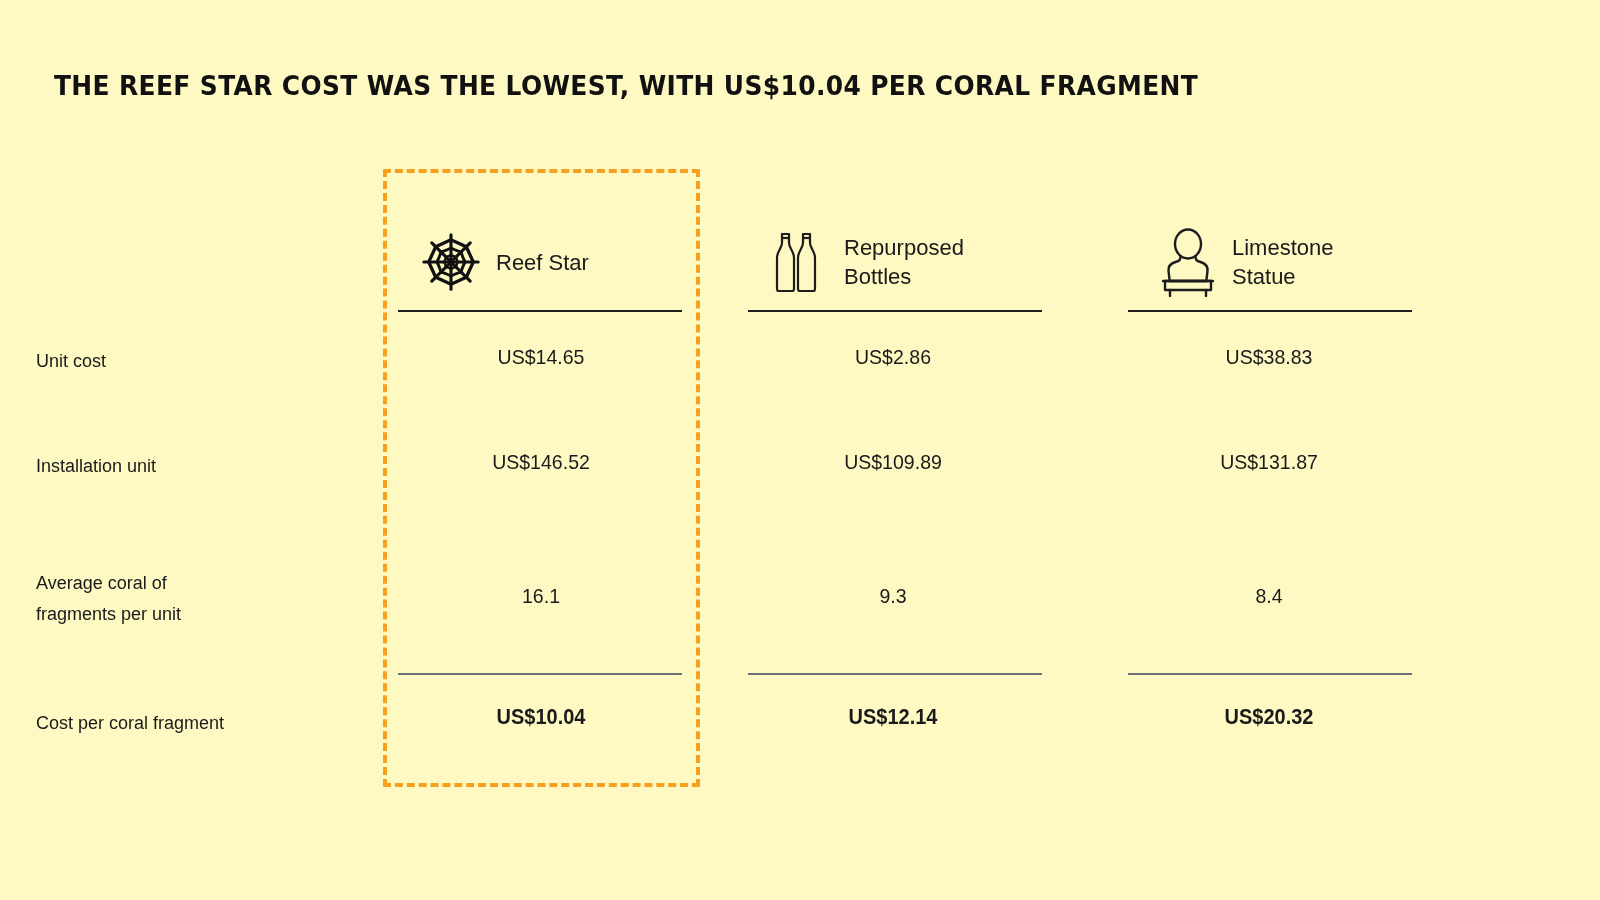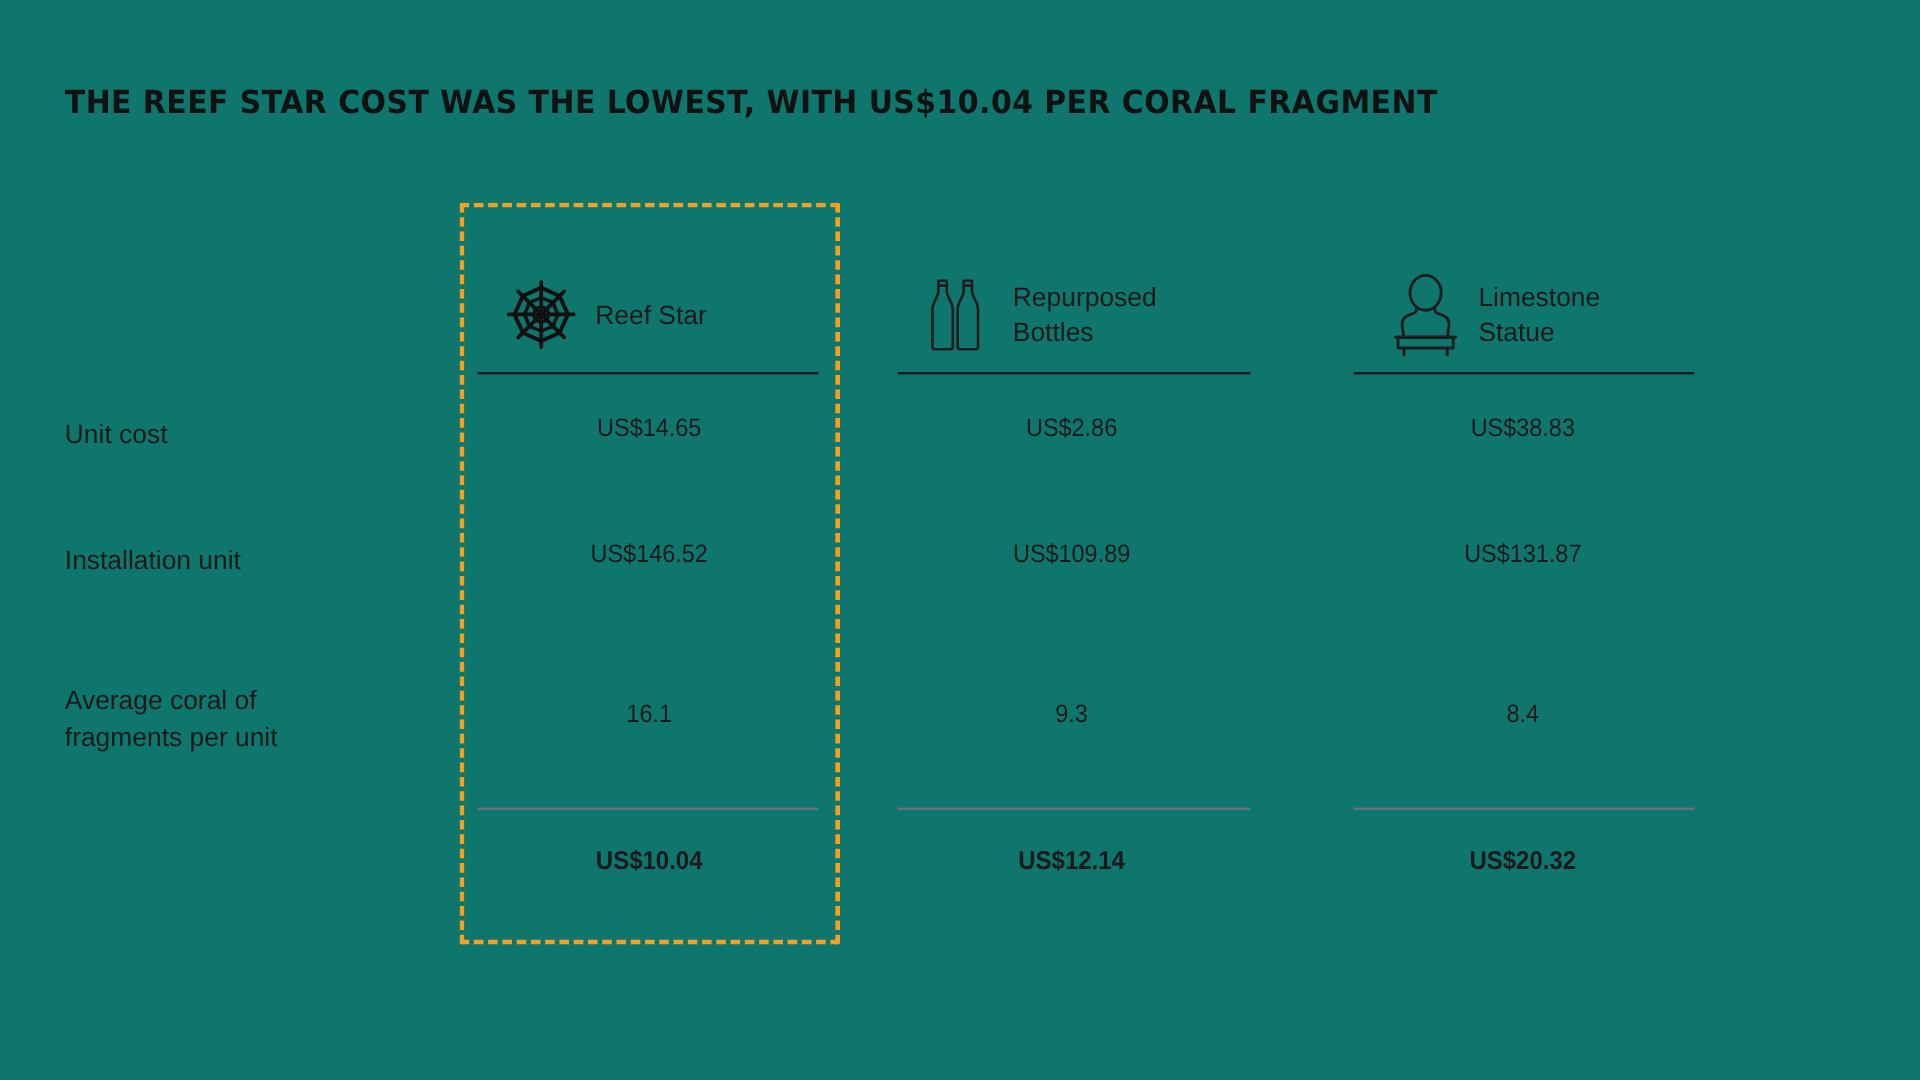--- a/index.html
+++ b/index.html
@@ -9,21 +9,21 @@
     height: 900px;
     background: #f7f8fa;
     font-family: "Liberation Sans", sans-serif;
     overflow: hidden;
   }
 
   #page {
     position: relative;
     width: 1600px;
     height: 900px;
-    background: #0f766e;
+    background: #fef9c3;
   }
 
   
   #chart-title {
     position: absolute;
     left: 54px;
     top: 70px;
     font-family: "DejaVu Sans", sans-serif;
     font-size: 26.5px;
     font-weight: 700;
@@ -51,23 +51,23 @@
   #comparison-table {
     position: absolute;
     left: 0;
     top: 0;
     width: 1476px;
     height: 900px;
   }
 
   .row-label {
     position: absolute;
-    left: 54px;
+    left: 36px;
     width: 330px;
-    font-size: 22px;
+    font-size: 18px;
     font-weight: 400;
     color: #1a1a1a;
     line-height: 31px;
   }
 
   .col-header {
     position: absolute;
     display: flex;
     align-items: center;
     gap: 14px;
@@ -200,20 +200,21 @@
     </div>
 
     <div class="hdr-rule rule-c0"></div>
     <div class="hdr-rule rule-c1"></div>
     <div class="hdr-rule rule-c2"></div>
 
     <div class="row-label lbl-r0">Unit cost</div>
     <div class="row-label lbl-r1">Installation unit</div>
     <div class="row-label lbl-r2" style="white-space:pre-line;">Average coral of
 fragments per unit</div>
+    <div class="row-label lbl-r3">Cost per coral fragment</div>
 
     <div class="cell c0 r0">US$14.65</div>
     <div class="cell c1 r0">US$2.86</div>
     <div class="cell c2 r0">US$38.83</div>
 
     <div class="cell c0 r1">US$146.52</div>
     <div class="cell c1 r1">US$109.89</div>
     <div class="cell c2 r1">US$131.87</div>
 
     <div class="cell c0 r2">16.1</div>

